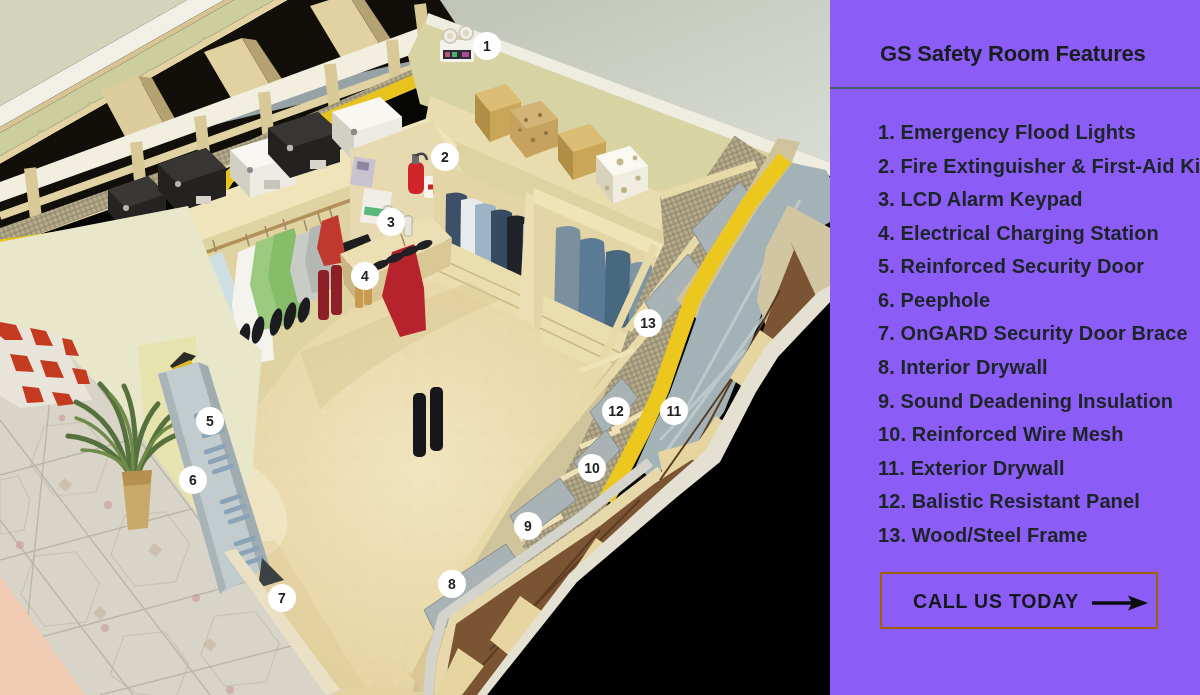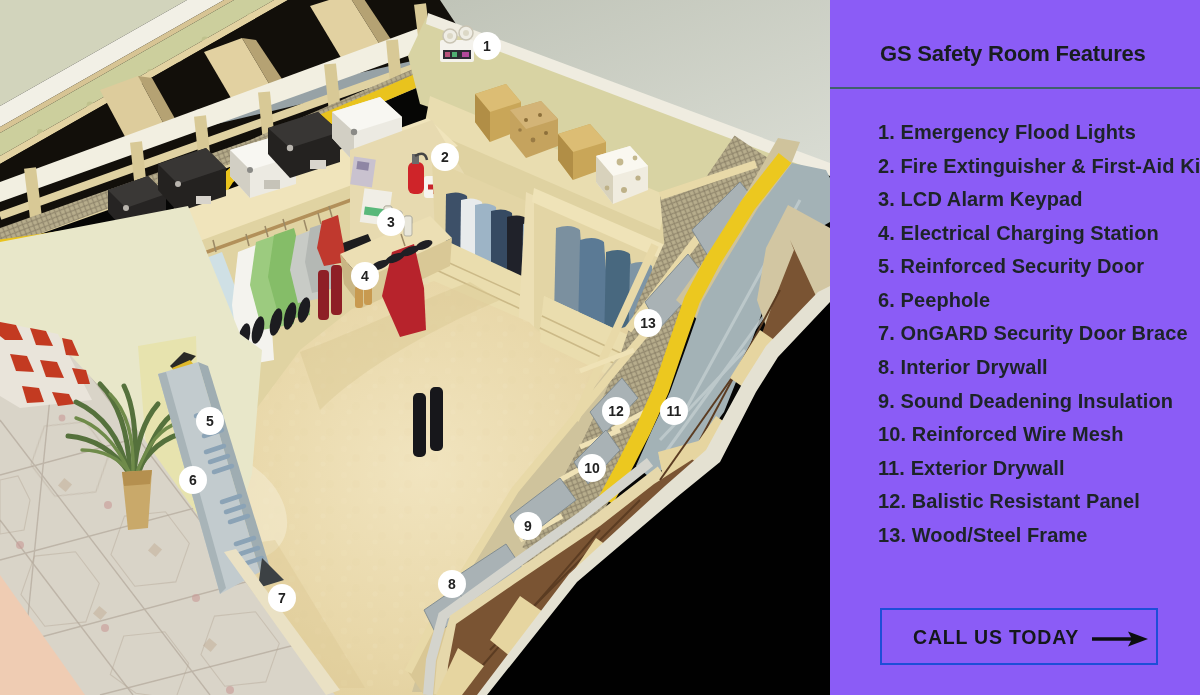--- a/index.html
+++ b/index.html
@@ -1,21 +1,21 @@
 <!DOCTYPE html>
 <html><head>
 <meta charset="utf-8">
 <style>
   html,body{margin:0;padding:0;background:#000;}
   #stage{position:relative;width:1200px;height:695px;overflow:hidden;background:#000;font-family:"Liberation Sans",sans-serif;}
   #panel{position:absolute;left:830px;top:0;width:370px;height:695px;background:#8b5cf6;}
   #title{position:absolute;left:50px;top:41px;font-size:22px;font-weight:bold;color:#181d20;letter-spacing:-0.2px;white-space:nowrap;}
   #rule{position:absolute;left:0;top:87px;width:370px;height:2px;background:#40616b;}
   #list{position:absolute;left:48px;top:116px;font-size:20px;font-weight:bold;color:#1d2428;line-height:33.58px;letter-spacing:0.1px;white-space:nowrap;}
-  #cta{position:absolute;left:50px;top:608px;width:274px;height:53px;border:2px solid #1d4ed8;}
+  #cta{position:absolute;left:50px;top:572px;width:274px;height:53px;border:2px solid #a16207;}
   #ctatext{position:absolute;left:31px;top:16px;font-size:19.5px;font-weight:bold;color:#14181b;letter-spacing:0.8px;}
 </style>
 </head>
 <body>
 <div id="stage">
 
   <svg id="scene" width="830" height="695" viewBox="0 0 830 695" style="position:absolute;left:0;top:0">
   <defs>
     <linearGradient id="graywall" x1="0" y1="0" x2="1" y2="1">
       <stop offset="0" stop-color="#bfc3b7"></stop>

